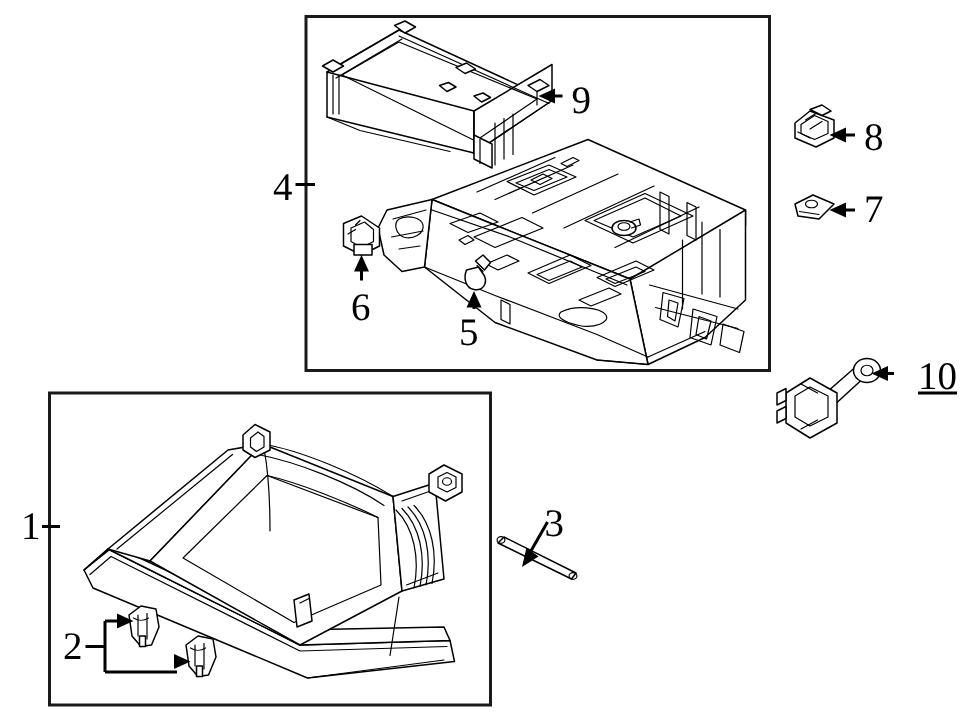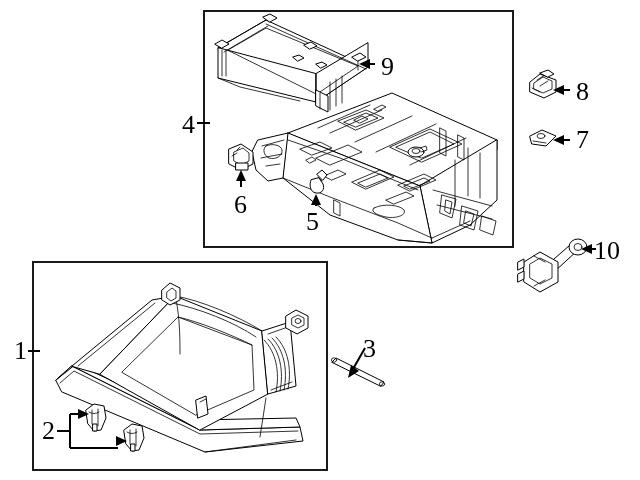--- a/index.html
+++ b/index.html
@@ -367,15 +367,15 @@
   <div class="callout-num" style="left:306px; top:209px;">5</div>
 
   <div class="callout-num" style="left:234px; top:192px;">6</div>
 
   <div class="callout-num" style="left:576px; top:127px;">7</div>
 
   <div class="callout-num" style="left:576px; top:79px;">8</div>
 
   <div class="callout-num" style="left:381px; top:54px;">9</div>
 
-  <div class="callout-num" style="left:594px; top:238px;">10</div>
+  <div class="callout-num" style="left:612px; top:238px;text-decoration:underline;">10</div>
 
 </div>
 
 </body></html>

